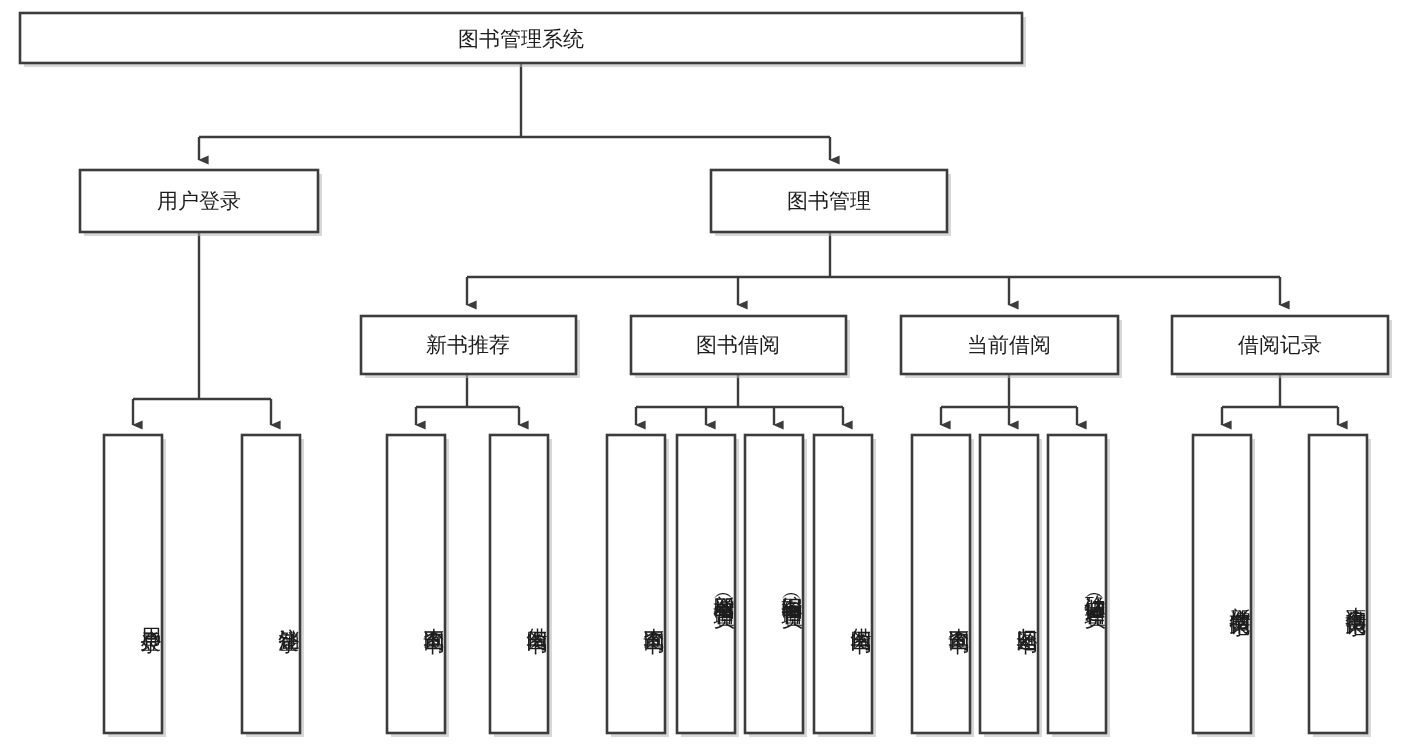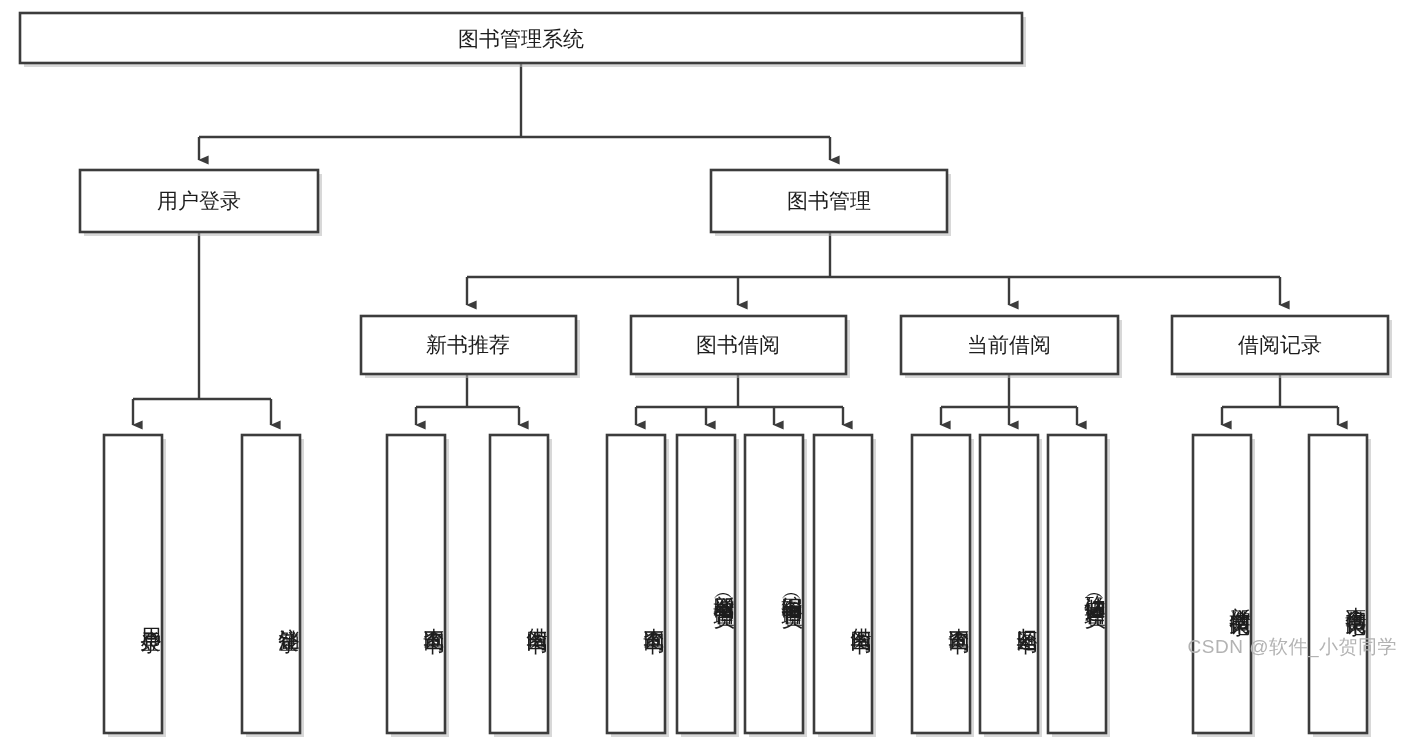--- a/index.html
+++ b/index.html
@@ -239,14 +239,13 @@
   <div class="leaf-label" style="left:745px; top:443px; width:58px; height:288px;">编辑图书（管理员）</div>
   <div class="leaf-label" style="left:814px; top:500px; width:58px; height:230px;">借阅图书</div>
 
   <div class="leaf-label" style="left:912px; top:500px; width:58px; height:230px;">查询图书</div>
   <div class="leaf-label" style="left:980px; top:500px; width:58px; height:230px;">归还图书</div>
   <div class="leaf-label" style="left:1048px; top:443px; width:58px; height:288px;">确认归还（管理员）</div>
 
   <div class="leaf-label" style="left:1193px; top:460px; width:58px; height:272px;">新增借阅记录</div>
   <div class="leaf-label" style="left:1309px; top:460px; width:58px; height:272px;">查询借阅记录</div>
 
-  <div class="watermark">CSDN @软件_小贺同学</div>
 </div>
 
 </body></html>

